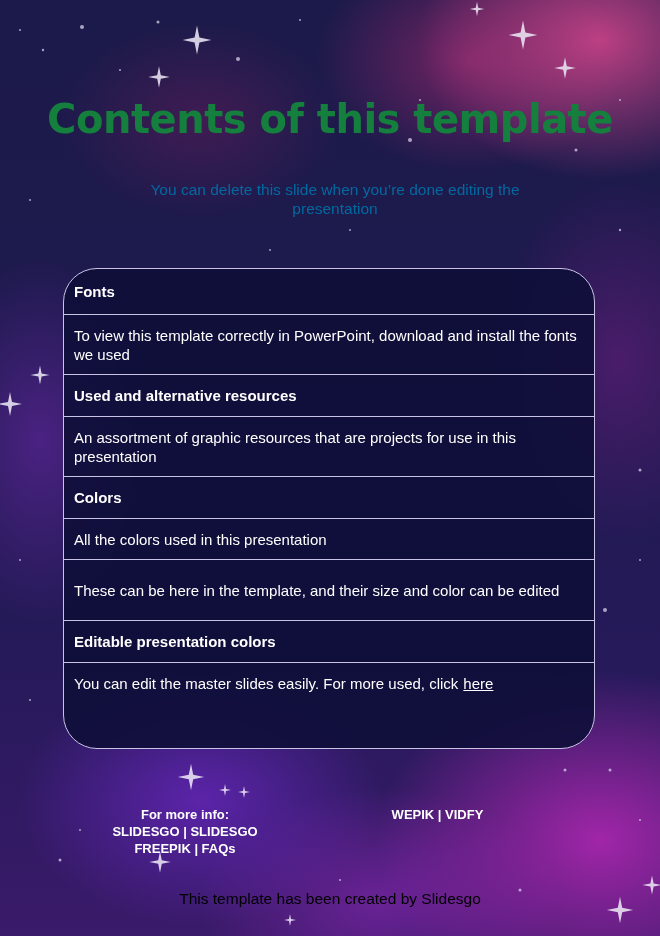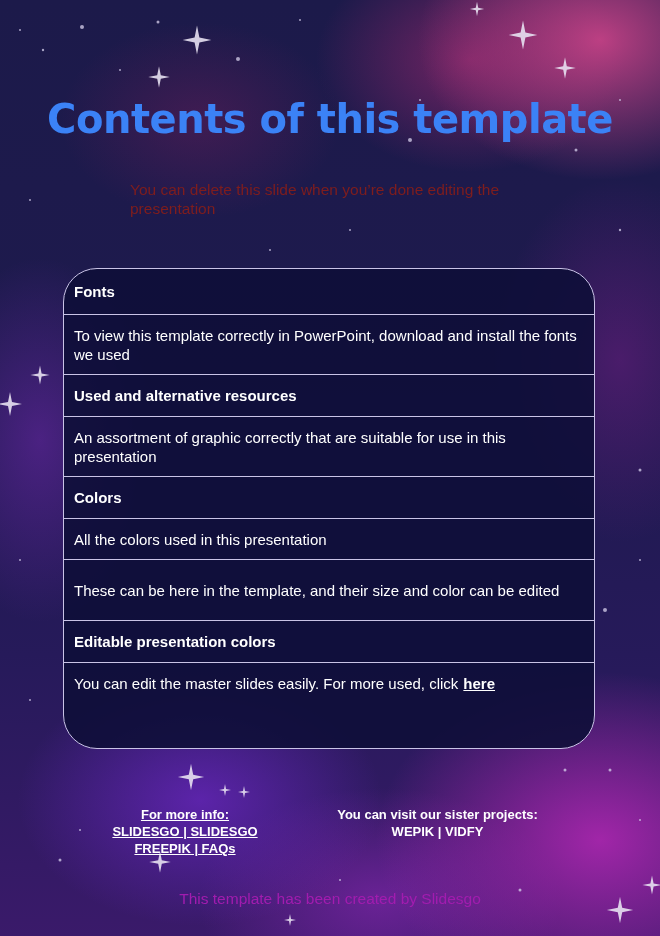--- a/index.html
+++ b/index.html
@@ -15,45 +15,45 @@
       radial-gradient(ellipse 260px 180px at 200px 800px, rgba(110,40,200,0.7), rgba(110,40,200,0) 70%),
       radial-gradient(ellipse 320px 240px at 600px 840px, rgba(180,40,180,0.85), rgba(180,40,180,0) 70%),
       radial-gradient(ellipse 260px 160px at 380px 900px, rgba(140,40,180,0.6), rgba(140,40,180,0) 70%),
       radial-gradient(ellipse 200px 140px at 200px 120px, rgba(100,30,90,0.5), rgba(100,30,90,0) 70%),
       linear-gradient(180deg, #1c1a4a 0%, #1e1a4e 40%, #261a5a 70%, #3a1a6a 100%);
   }
   .stars { position: absolute; inset: 0; pointer-events: none; }
   .title {
     position: absolute; top: 96px; left: 0; width: 660px; text-align: center;
     font-family: "DejaVu Sans", sans-serif; font-weight: 600; font-size: 40px;
-    letter-spacing: -0.5px; color: #3b82f6;
+    letter-spacing: -0.5px; color: #15803d;
   }
   .subtitle {
-    position: absolute; top: 180px; left: 130px; width: 410px; text-align: left;
-    font-size: 15.5px; line-height: 19px; color: #7f1d1d;
+    position: absolute; top: 180px; left: 130px; width: 410px; text-align: center;
+    font-size: 15.5px; line-height: 19px; color: #0369a1;
   }
   .table {
     position: absolute; top: 268px; left: 63px; width: 532px; height: 481px;
     border: 1.5px solid #c9c3e6; border-radius: 34px; overflow: hidden;
     background: rgba(14,14,56,0.9);
     box-sizing: border-box;
   }
   .row {
     box-sizing: border-box; padding: 0 10px; display: flex; align-items: center;
     border-bottom: 1.5px solid #c9c3e6; font-size: 15px; line-height: 19px;
   }
   .row:last-child { border-bottom: none; }
   .row.head { font-weight: bold; }
-  .row .link { font-weight: bold; text-decoration: underline; margin-left: 5px; }
+  .row .link { font-weight: normal; text-decoration: underline; margin-left: 5px; }
   .footer-col {
     position: absolute; text-align: center; font-weight: bold; font-size: 13px; line-height: 17px;
   }
   .credit {
     position: absolute; top: 890px; left: 0; width: 660px; text-align: center;
-    font-size: 15.5px; color: #a21caf;
+    font-size: 15.5px; color: #000000;
   }
 </style>
 </head>
 <body>
 
 <svg class="stars" width="660" height="936" viewBox="0 0 660 936">
   <defs>
     <g id="sparkle">
       <path d="M0,-12 L2,-2 L12,0 L2,2 L0,12 L-2,2 L-12,0 L-2,-2 Z" fill="#e8e2f2"></path>
     </g>
@@ -112,44 +112,43 @@
   <div class="row head" style="height:46px">
     <span>Fonts</span>
   </div>
   <div class="row" style="height:60px">
     <span>To view this template correctly in PowerPoint, download and install the fonts we used</span>
   </div>
   <div class="row head" style="height:42px">
     <span>Used and alternative resources</span>
   </div>
   <div class="row" style="height:60px">
-    <span>An assortment of graphic correctly that are suitable for use in this presentation</span>
+    <span>An assortment of graphic resources that are projects for use in this presentation</span>
   </div>
   <div class="row head" style="height:42px">
     <span>Colors</span>
   </div>
   <div class="row" style="height:41px">
     <span>All the colors used in this presentation</span>
   </div>
   <div class="row" style="height:61px">
     <span>These can be here in the template, and their size and color can be edited</span>
   </div>
   <div class="row head" style="height:42px">
     <span>Editable presentation colors</span>
   </div>
   <div class="row" style="height:45px; align-items:flex-start; padding-top:11px">
     <span>You can edit the master slides easily. For more used, click</span>
     <span class="link">here</span>
   </div>
 </div>
 
-<div class="footer-col" style="top:806px; left:100px; width:170px;text-decoration:underline;">
+<div class="footer-col" style="top:806px; left:100px; width:170px;">
   <div>For more info:</div>
   <div>SLIDESGO | SLIDESGO</div>
   <div>FREEPIK | FAQs</div>
 </div>
 
 <div class="footer-col" style="top:806px; left:310px; width:255px;">
-  <div>You can visit our sister projects:</div>
   <div>WEPIK | VIDFY</div>
 </div>
 
 <div class="credit">This template has been created by Slidesgo</div>
 
 </body></html>

